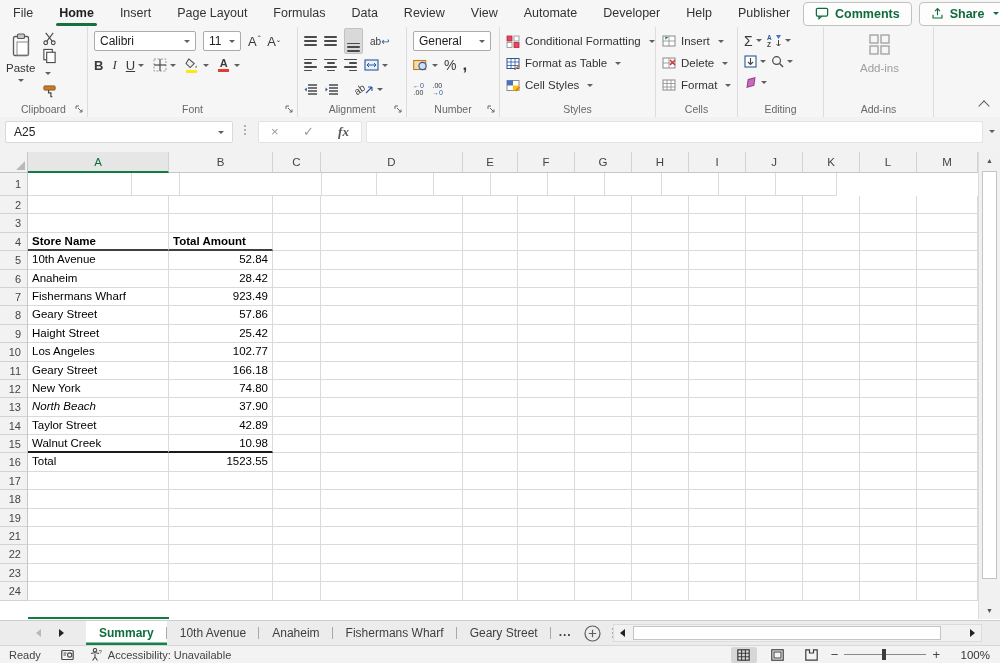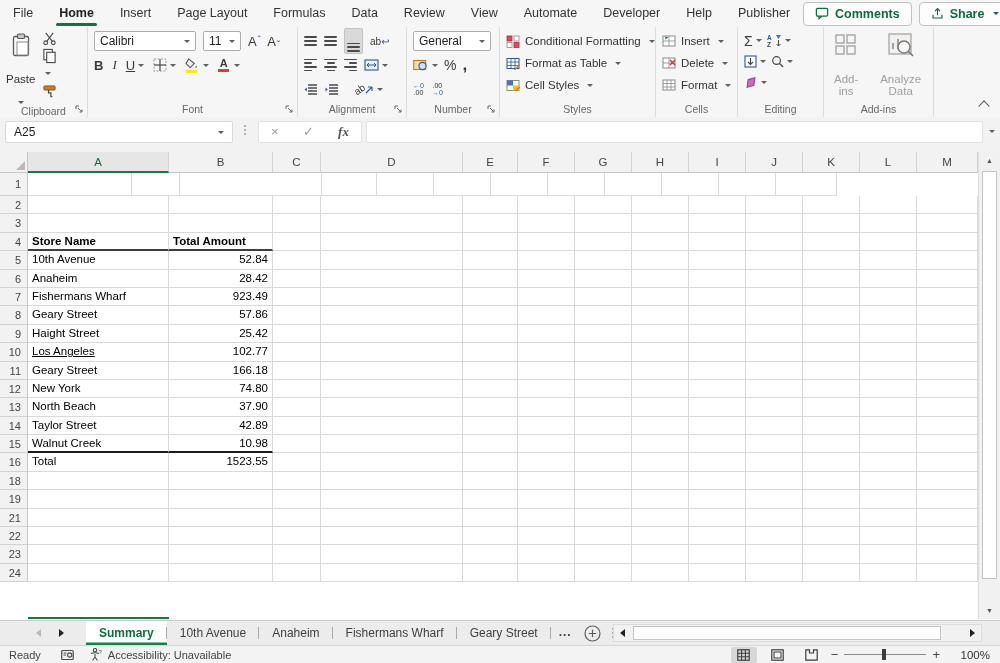--- a/index.html
+++ b/index.html
@@ -23,21 +23,21 @@
   .grp-footer{height:17px;display:flex;align-items:center;justify-content:center;position:relative;}
   .grp-label{font-size:10.5px;color:#6A6865;}
   .launcher{position:absolute;right:3px;bottom:3px;cursor:pointer;}
   .rrows{display:flex;flex-direction:column;gap:4px;}
   .rrow{display:flex;align-items:center;gap:7px;height:20px;}
   .cv{display:inline-block;width:0;height:0;border-left:3px solid transparent;border-right:3px solid transparent;
       border-top:3.5px solid #5F5F5F;margin-left:3px;vertical-align:middle;}
   .cv.green{border-top-color:#0E6C3C;}
   .selbox{height:20px;border:1px solid #ABABAB;background:#fff;font-size:12px;color:#222;
           display:flex;align-items:center;justify-content:space-between;padding:0 5px;box-sizing:border-box;border-radius:2px;}
-  .bigbtn{display:flex;flex-direction:column;align-items:center;justify-content:flex-start;gap:16px;
+  .bigbtn{display:flex;flex-direction:column;align-items:center;justify-content:flex-start;gap:5px;
           font-size:11.5px;color:#333;cursor:pointer;padding-top:2px;}
   .bigbtn .lbl{line-height:12px;text-align:center;}
   .gray .lbl,.gray{color:#A19F9D;}
   .glyphbtn{font-size:13px;color:#3B3B3B;cursor:pointer;display:inline-flex;align-items:center;}
   .colstack{display:inline-flex;flex-direction:column;align-items:center;line-height:11px;cursor:pointer;}
   .colstack .bar{width:11px;height:3px;margin-top:1px;}
   .isel{background:#D9D9D9;border:1px solid #C2C2C2;border-radius:2px;padding:1px 2px;}
   .li{display:inline-flex;flex-direction:column;gap:2.2px;width:13px;cursor:pointer;}
   .li i{display:block;height:1.6px;background:#4A4A4A;border-radius:1px;width:13px;}
   .li.alt i:nth-child(even){width:8px;}
@@ -537,29 +537,20 @@
       <div class="grp-body" style="gap:10px;justify-content:center;">
         <div class="bigbtn gray">
           <svg width="24" height="24" viewBox="0 0 24 24">
             <rect x="2" y="2" width="8" height="8" fill="none" stroke="#A19F9D" stroke-width="1.3"></rect>
             <rect x="13" y="2" width="8" height="8" fill="none" stroke="#A19F9D" stroke-width="1.3"></rect>
             <rect x="2" y="13" width="8" height="8" fill="none" stroke="#A19F9D" stroke-width="1.3"></rect>
             <rect x="13" y="13" width="8" height="8" fill="none" stroke="#A19F9D" stroke-width="1.3"></rect>
           </svg>
           <span class="lbl">Add-ins</span>
         </div>
-        <div class="bigbtn gray">
-          <svg width="26" height="24" viewBox="0 0 26 24">
-            <rect x="1" y="1" width="22" height="20" fill="#F2F1F0" stroke="#A19F9D" stroke-width="1.2"></rect>
-            <path d="M5 16 V10 M10 16 V6 M15 16 V12" stroke="#A19F9D" stroke-width="2"></path>
-            <circle cx="16" cy="14" r="6" fill="#F8F7F6" stroke="#7A7876" stroke-width="1.4"></circle>
-            <line x1="20.5" y1="18.5" x2="25" y2="23" stroke="#7A7876" stroke-width="1.6"></line>
-          </svg>
-          <span class="lbl">Analyze Data</span>
-        </div>
       </div>
       <div class="grp-footer">
         <span class="grp-label">Add-ins</span>
       </div>
     </div>
 
     <div class="ribbon-end">
       <span class="chev-up"></span>
     </div>
   </div>
@@ -739,21 +730,21 @@
           <div class="g-cell" style="width: 57px;"></div>
           <div class="g-cell" style="width: 57px;"></div>
           <div class="g-cell" style="width: 57px;"></div>
           <div class="g-cell" style="width: 57px;"></div>
           <div class="g-cell" style="width: 57px;"></div>
           <div class="g-cell" style="width: 57px;"></div>
           <div class="g-cell" style="width: 61px;"></div>
         </div>
         <div class="g-row">
           <div class="g-rowhdr">10</div>
-          <div class="g-cell" style="width: 141px; text-decoration: underline;">Los Angeles</div>
+          <div class="g-cell" style="width: 141px;">Los Angeles</div>
           <div class="g-cell c-num" style="width: 104px;">102.77</div>
           <div class="g-cell" style="width: 48px;"></div>
           <div class="g-cell" style="width: 142px;"></div>
           <div class="g-cell" style="width: 55px;"></div>
           <div class="g-cell" style="width: 57px;"></div>
           <div class="g-cell" style="width: 57px;"></div>
           <div class="g-cell" style="width: 57px;"></div>
           <div class="g-cell" style="width: 57px;"></div>
           <div class="g-cell" style="width: 57px;"></div>
           <div class="g-cell" style="width: 57px;"></div>
@@ -787,21 +778,21 @@
           <div class="g-cell" style="width: 57px;"></div>
           <div class="g-cell" style="width: 57px;"></div>
           <div class="g-cell" style="width: 57px;"></div>
           <div class="g-cell" style="width: 57px;"></div>
           <div class="g-cell" style="width: 57px;"></div>
           <div class="g-cell" style="width: 57px;"></div>
           <div class="g-cell" style="width: 61px;"></div>
         </div>
         <div class="g-row">
           <div class="g-rowhdr">13</div>
-          <div class="g-cell" style="width: 141px;">North Beach</div>
+          <div class="g-cell" style="width: 141px; font-style: italic;">North Beach</div>
           <div class="g-cell c-num" style="width: 104px;">37.90</div>
           <div class="g-cell" style="width: 48px;"></div>
           <div class="g-cell" style="width: 142px;"></div>
           <div class="g-cell" style="width: 55px;"></div>
           <div class="g-cell" style="width: 57px;"></div>
           <div class="g-cell" style="width: 57px;"></div>
           <div class="g-cell" style="width: 57px;"></div>
           <div class="g-cell" style="width: 57px;"></div>
           <div class="g-cell" style="width: 57px;"></div>
           <div class="g-cell" style="width: 57px;"></div>
@@ -837,20 +828,36 @@
           <div class="g-cell" style="width: 57px;"></div>
           <div class="g-cell" style="width: 57px;"></div>
           <div class="g-cell" style="width: 57px;"></div>
           <div class="g-cell" style="width: 57px;"></div>
           <div class="g-cell" style="width: 61px;"></div>
         </div>
         <div class="g-row">
           <div class="g-rowhdr">16</div>
           <div class="g-cell" style="width: 141px;">Total</div>
           <div class="g-cell c-num" style="width: 104px;">1523.55</div>
+          <div class="g-cell" style="width: 48px;"></div>
+          <div class="g-cell" style="width: 142px;"></div>
+          <div class="g-cell" style="width: 55px;"></div>
+          <div class="g-cell" style="width: 57px;"></div>
+          <div class="g-cell" style="width: 57px;"></div>
+          <div class="g-cell" style="width: 57px;"></div>
+          <div class="g-cell" style="width: 57px;"></div>
+          <div class="g-cell" style="width: 57px;"></div>
+          <div class="g-cell" style="width: 57px;"></div>
+          <div class="g-cell" style="width: 57px;"></div>
+          <div class="g-cell" style="width: 61px;"></div>
+        </div>
+        <div class="g-row">
+          <div class="g-rowhdr">17</div>
+          <div class="g-cell" style="width: 141px;"></div>
+          <div class="g-cell" style="width: 104px;"></div>
           <div class="g-cell" style="width: 48px;"></div>
           <div class="g-cell" style="width: 142px;"></div>
           <div class="g-cell" style="width: 55px;"></div>
           <div class="g-cell" style="width: 57px;"></div>
           <div class="g-cell" style="width: 57px;"></div>
           <div class="g-cell" style="width: 57px;"></div>
           <div class="g-cell" style="width: 57px;"></div>
           <div class="g-cell" style="width: 57px;"></div>
           <div class="g-cell" style="width: 57px;"></div>
           <div class="g-cell" style="width: 57px;"></div>

